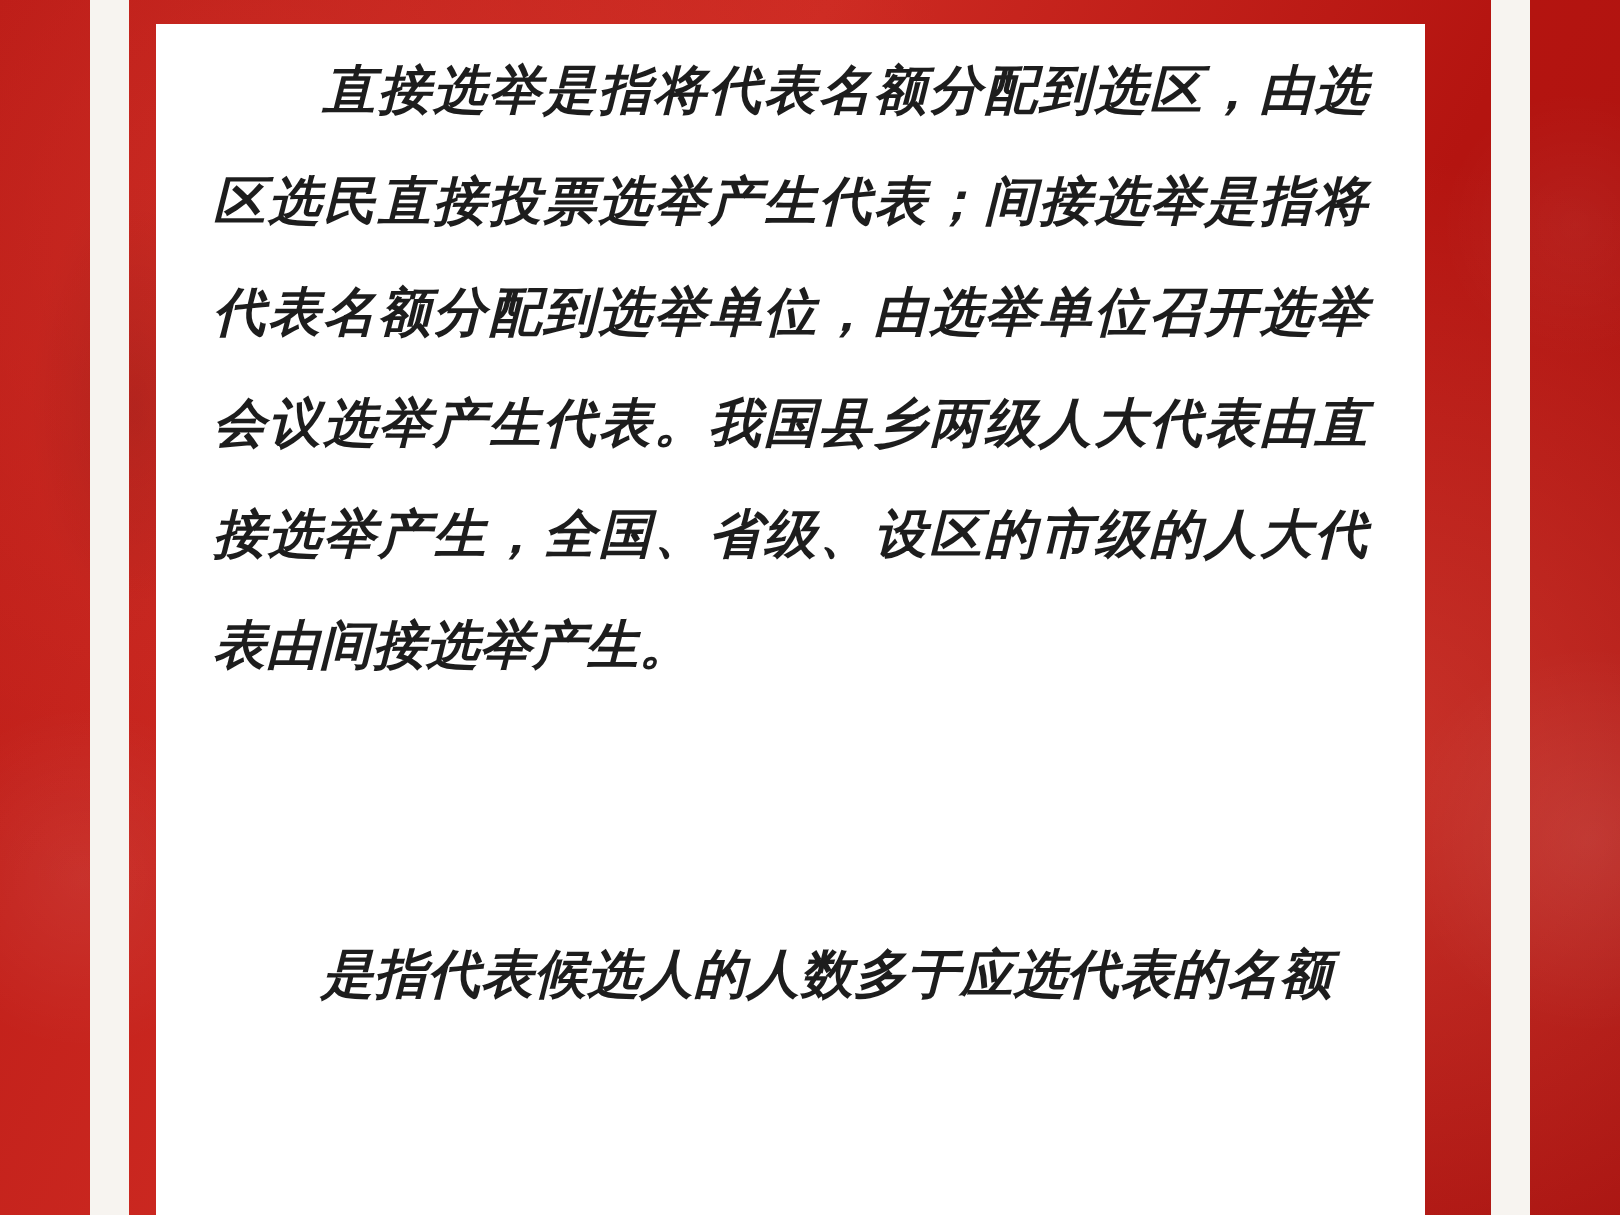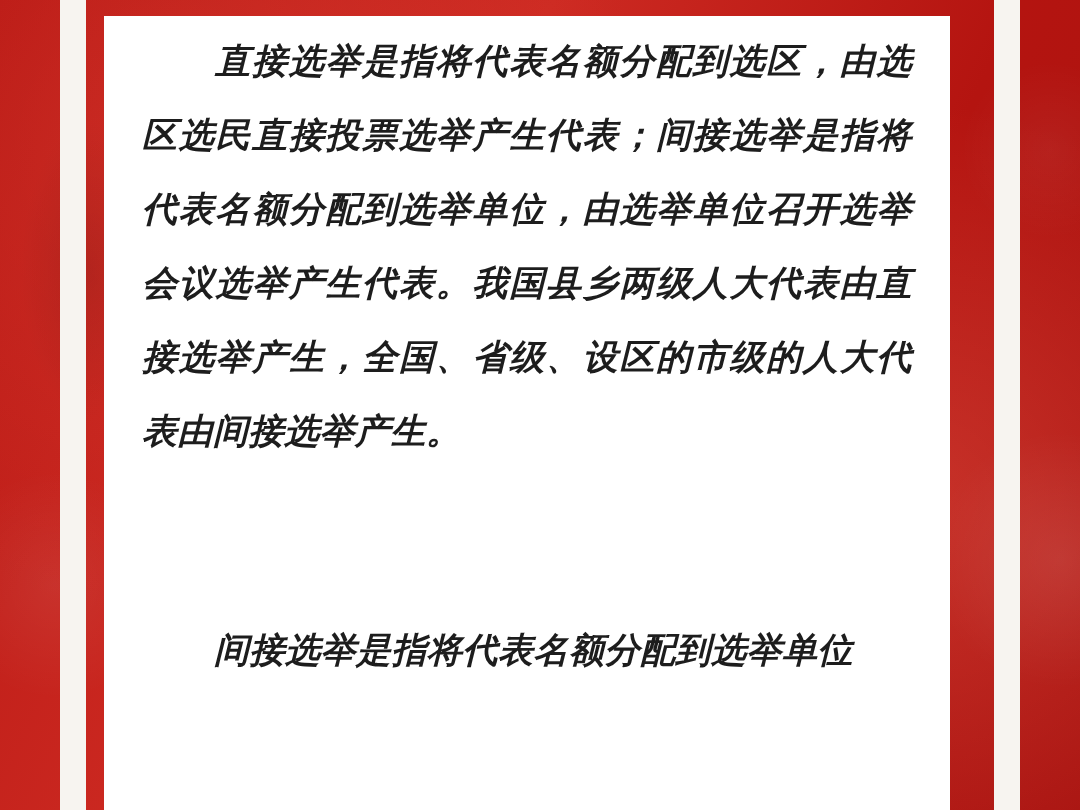--- a/index.html
+++ b/index.html
@@ -108,16 +108,16 @@
   <div class="tex d"></div>
 
   <div class="frame-strip left"></div>
   <div class="frame-strip right"></div>
 
   <div id="card">
 
     <p class="body-text para-1"><span class="indent"></span><span>直接选举是指将代表名额分配到选区，由选区选民直接投票选举产生代表；间接选举是指将代表名额分配到选举单位，由选举单位召开选举会议选举产生代表。我国县乡两级人大代表由直接选举产生，全国、省级、设区的市级的人大代表由间接选举产生。</span></p>
 
 
-    <p class="body-text para-2"><span class="indent"></span><span>间接选举是指将代表名额分配到选举单位</span></p>
+    <p class="body-text para-2"><span class="indent"></span><span>是指代表候选人的人数多于应选代表的名额</span></p>
 
   </div>
 </div>
 
 </body></html>

